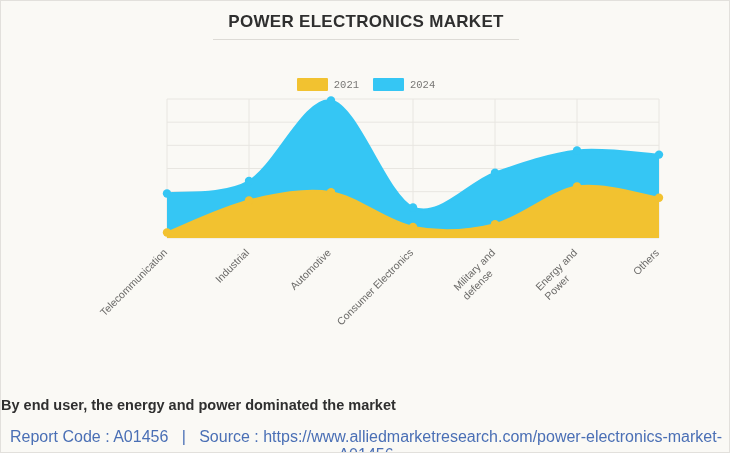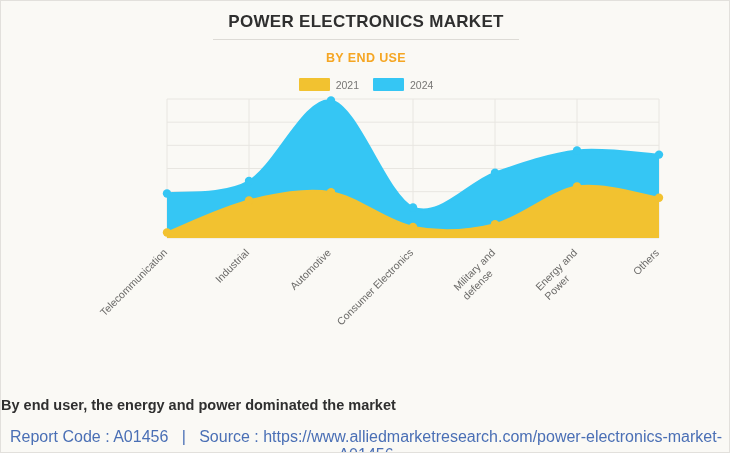--- a/index.html
+++ b/index.html
@@ -52,20 +52,21 @@
   }
   #legend {
     position: absolute;
     left: 0;
     top: 77px;
     width: 730px;
     display: flex;
     justify-content: center;
     align-items: center;
     gap: 14px;
+    font-family: Liberation Mono, monospace;
   }
   .legend-item {
     display: flex;
     align-items: center;
     gap: 6px;
   }
   .legend-swatch {
     width: 31px;
     height: 13px;
     border-radius: 1px;
@@ -121,21 +122,20 @@
   }
   #source span { color: #4a6fb5; }
 </style>
 </head>
 <body>
 
 <div id="card">
 
   <div id="title">POWER ELECTRONICS MARKET</div>
   <div id="title-divider"></div>
-  <div id="subtitle">BY END USE</div>
 
   <div id="legend">
     <div class="legend-item">
       <span class="legend-swatch" style="background:#f2c230"></span>
       <span class="legend-label">2021</span>
     </div>
     <div class="legend-item">
       <span class="legend-swatch" style="background:#35c6f4"></span>
       <span class="legend-label">2024</span>
     </div>

